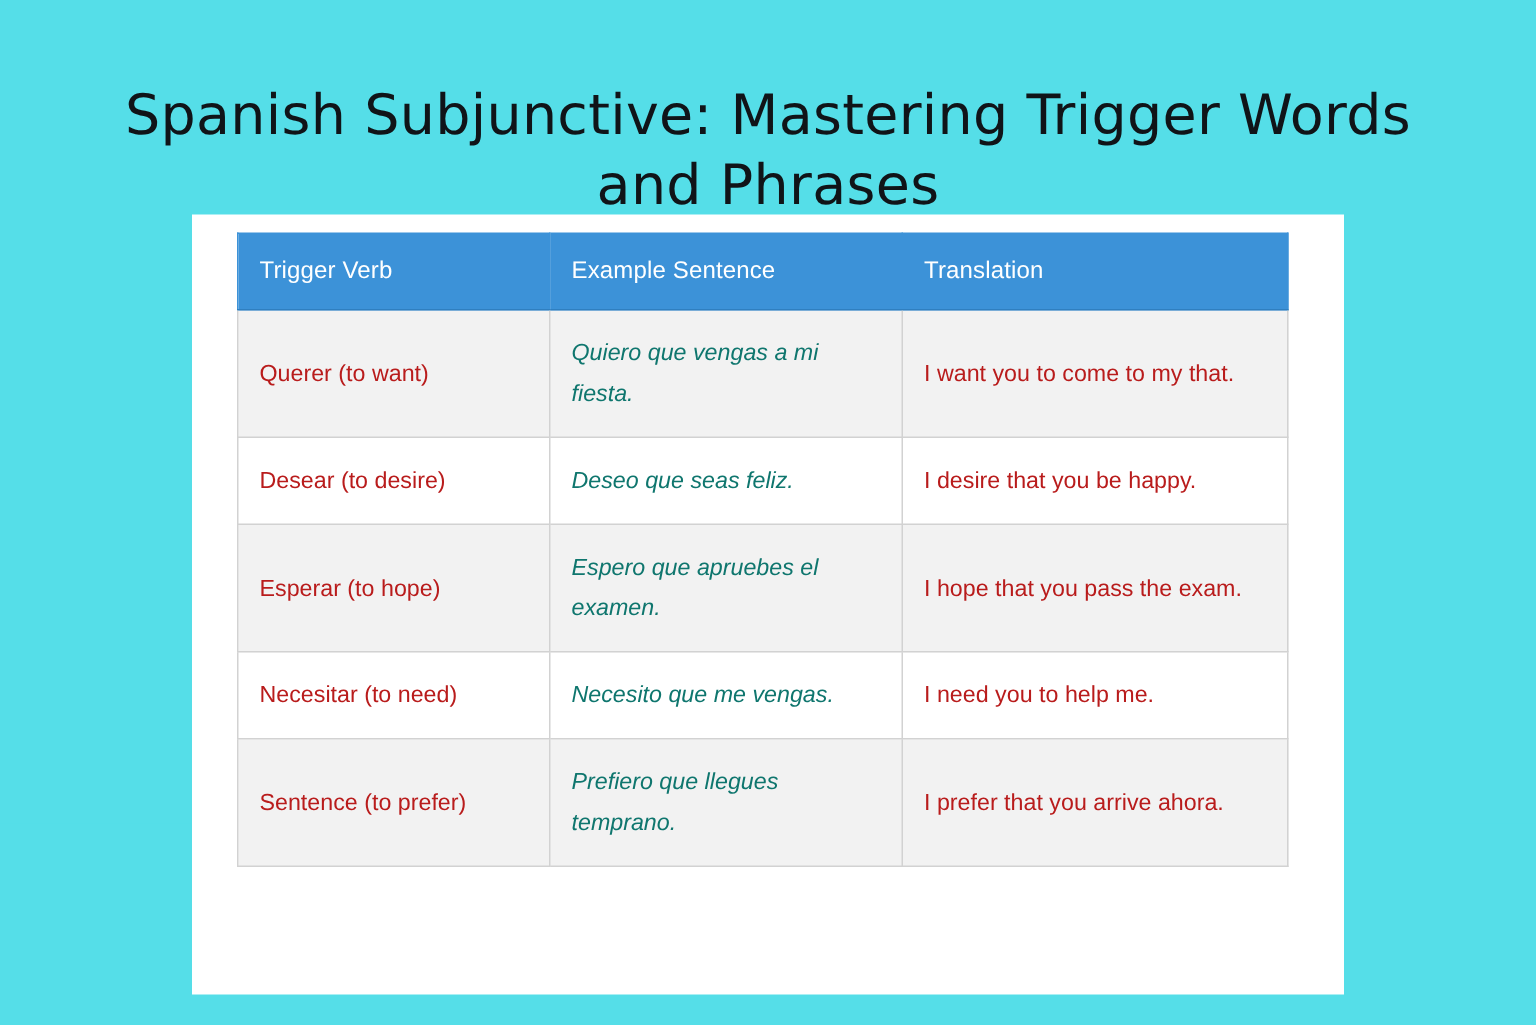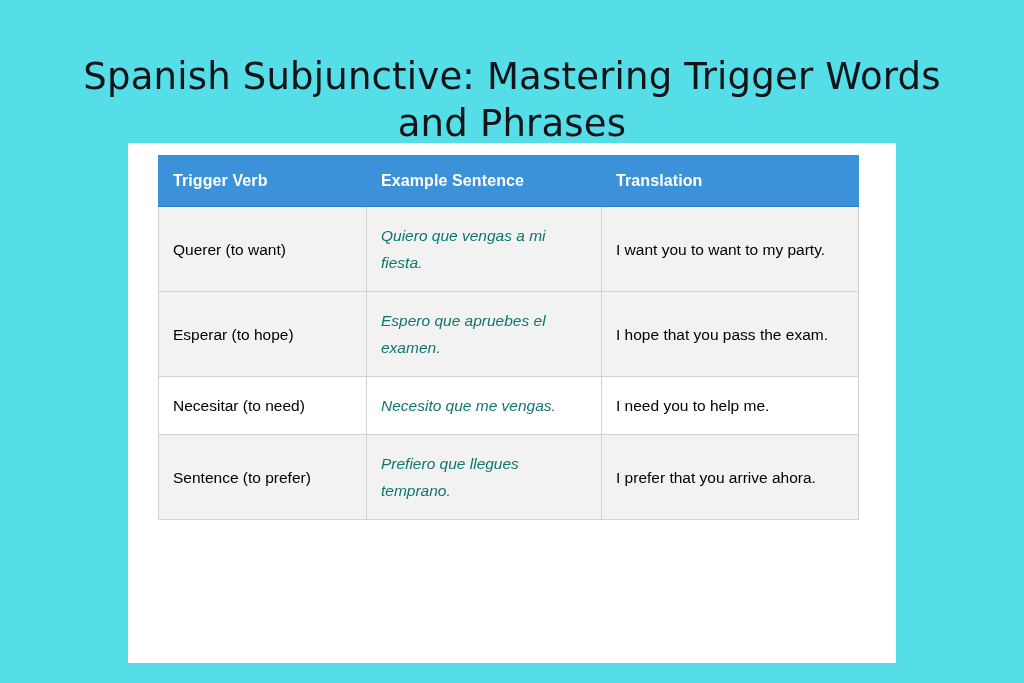--- a/index.html
+++ b/index.html
@@ -64,35 +64,35 @@
     background: #ffffff;
   }
   table.data col.c1 { width: 208px; }
   table.data col.c2 { width: 235px; }
   table.data col.c3 { width: 257px; }
 
   table.data thead th {
     background: #3c92d8;
     color: #ffffff;
     font-size: 16px;
-    font-weight: bold;
+    font-weight: normal;
     text-align: left;
     padding: 16px 14px;
     border: 1px solid #3c92d8;
     border-bottom: 1px solid #2f7fc0;
     vertical-align: middle;
     letter-spacing: 0.1px;
   }
 
   table.data tbody td {
     border: 1px solid #d2d2d2;
     padding: 15px 14px;
     font-size: 15.5px;
     line-height: 27px;
-    color: #000000;
+    color: #b91c1c;
     vertical-align: middle;
     background: #ffffff;
   }
   table.data tbody tr.alt td {
     background: #f2f2f2;
   }
   table.data tbody td.es {
     font-style: italic;
     color: #0f766e;
   }
@@ -117,21 +117,26 @@
         <tr>
           <th>Trigger Verb</th>
           <th>Example Sentence</th>
           <th>Translation</th>
         </tr>
       </thead>
       <tbody>
         <tr class="alt">
           <td>Querer (to want)</td>
           <td class="es">Quiero que vengas a mi fiesta.</td>
-          <td>I want you to want to my party.</td>
+          <td>I want you to come to my that.</td>
+        </tr>
+        <tr>
+          <td>Desear (to desire)</td>
+          <td class="es">Deseo que seas feliz.</td>
+          <td>I desire that you be happy.</td>
         </tr>
         <tr class="alt">
           <td>Esperar (to hope)</td>
           <td class="es">Espero que apruebes el examen.</td>
           <td>I hope that you pass the exam.</td>
         </tr>
         <tr>
           <td>Necesitar (to need)</td>
           <td class="es">Necesito que me vengas.</td>
           <td>I need you to help me.</td>

